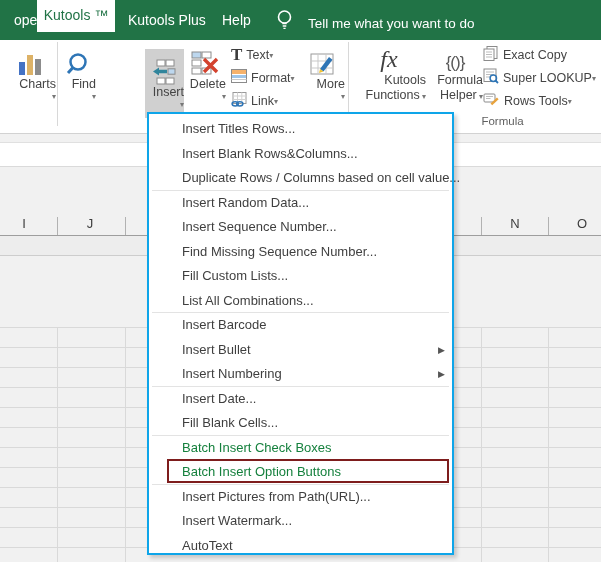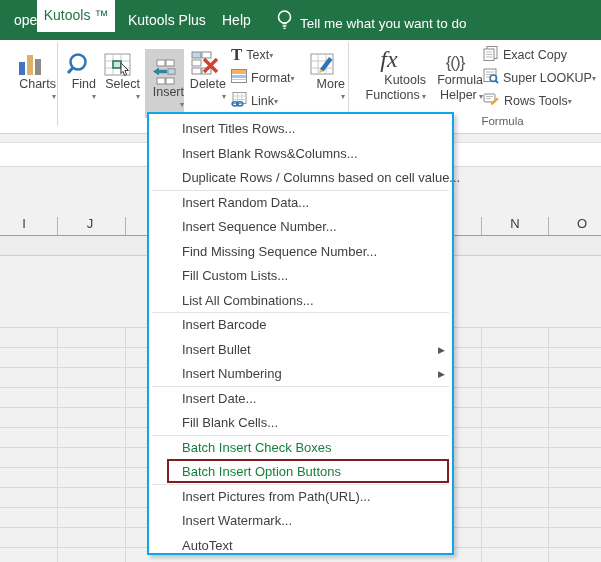--- a/index.html
+++ b/index.html
@@ -7,21 +7,21 @@
   .screen{position:relative;width:601px;height:562px;overflow:hidden;background:#f1f1f1;}
 
   
   .tabbar{position:absolute;left:0;top:0;width:601px;height:40px;background:#217346;}
   .tabbar .tab{position:absolute;top:12px;font-size:14px;color:#ffffff;white-space:nowrap;cursor:default;}
   .tab-partial{left:14px;}
   .tab-active{position:absolute;left:37px;top:0;width:78px;height:32px;background:#ffffff;
     color:#217346;font-size:14px;text-align:center;line-height:30px;}
   .tab-plus{left:128px;}
   .tab-help{left:222px;}
-  .tellme{position:absolute;left:276px;top:8px;display:flex;align-items:center;color:#fff;}
+  .tellme{position:absolute;left:276px;top:8px;display:flex;align-items:center;color:#fff;gap:8px;}
   .tellme-label{font-size:13.5px;color:#ffffff;margin-left:7px;margin-top:3px;white-space:nowrap;}
 
   
   .ribbon{position:absolute;left:0;top:40px;width:601px;height:93px;background:#ffffff;border-bottom:1px solid #d2d2d2;}
   .bigbtn{position:absolute;top:1px;height:69px;text-align:right;color:#444;cursor:default;}
   .bigbtn .ic{height:36px;display:flex;align-items:flex-end;justify-content:center;}
   .bigbtn .lbl{font-size:12.5px;line-height:15px;white-space:nowrap;}
   .caret{font-size:8px;color:#777;line-height:9px;}
   .caret::after{content:"▾";}
   .icaret{font-size:8px;color:#777;}
@@ -101,32 +101,20 @@
       <div class="ic">
         <svg width="26" height="26">
             <circle cx="13" cy="11" r="7.5" fill="none" stroke="#2e75b6" stroke-width="2.5"></circle>
             <line x1="8" y1="16.5" x2="3" y2="22" stroke="#2e75b6" stroke-width="3"></line>
           </svg>
       </div>
       <div class="lbl">Find</div>
       <div class="caret"></div>
     </div>
 
-    <div class="bigbtn" style="left:96px;width:44px">
-      <div class="ic">
-        <svg width="28" height="24">
-          <rect x="1" y="1" width="25" height="21" fill="#ffffff" stroke="#9a9a9a"></rect>
-          <path d="M1 8 H26 M1 15 H26 M9 1 V22 M17 1 V22" stroke="#c9c9c9" fill="none"></path>
-          <rect x="9" y="8" width="8" height="7" fill="#cfe2f3" stroke="#217346" stroke-width="1.5"></rect>
-          <polygon points="17,10 24.5,17.5 21,17.5 22.6,21.6 20.6,22.5 19,18.4 17,20.4" fill="#ffffff" stroke="#3c3c3c"></polygon>
-        </svg>
-      </div>
-      <div class="lbl">Select</div>
-      <div class="caret"></div>
-    </div>
 
     <div class="bigbtn pressed" style="left:145px;width:39px">
       <div class="ic">
         <svg width="26" height="26">
           <rect x="5" y="1" width="8" height="6" fill="#fff" stroke="#8b8b8b"></rect>
             <rect x="14" y="1" width="8" height="6" fill="#fff" stroke="#8b8b8b"></rect>
           <polygon points="1,12.5 7,8.5 7,10.8 15,10.8 15,14.2 7,14.2 7,16.5" fill="#31859c"></polygon>
           <rect x="16" y="9.8" width="7" height="5.4" fill="#bdd7ee" stroke="#8b8b8b"></rect>
           <rect x="5" y="19" width="8" height="6" fill="#fff" stroke="#8b8b8b"></rect>
             <rect x="14" y="19" width="8" height="6" fill="#fff" stroke="#8b8b8b"></rect>

